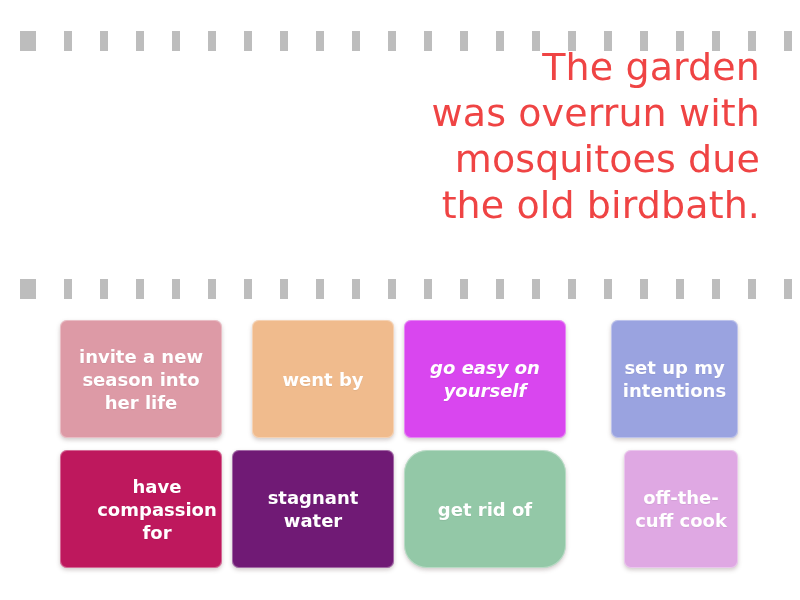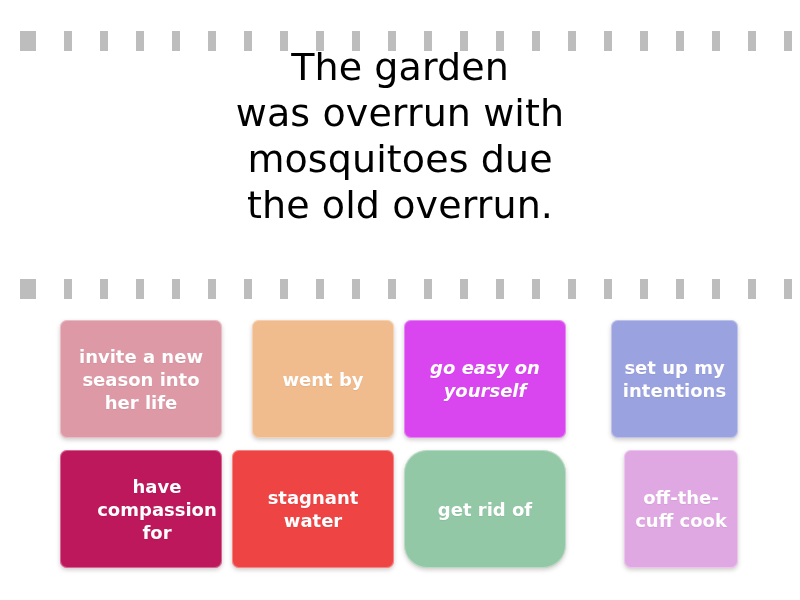--- a/index.html
+++ b/index.html
@@ -110,25 +110,25 @@
 </style>
 </head>
 <body>
 
 <div class="stage">
 
   <div class="prompt-panel">
 
     <div class="dash-rule top" style="background-image: repeating-linear-gradient(to right, rgb(189, 189, 189) 0px, rgb(189, 189, 189) 8px, rgba(0, 0, 0, 0) 8px, rgba(0, 0, 0, 0) 36px);"></div>
 
-    <div class="prompt-text" style="color: #000000;">
+    <div class="prompt-text" style="color: #ef4444; align-items: flex-end;">
       <span class="prompt-line">The garden</span>
       <span class="prompt-line">was overrun with</span>
       <span class="prompt-line">mosquitoes due</span>
-      <span class="prompt-line">the old overrun.</span>
+      <span class="prompt-line">the old birdbath.</span>
     </div>
 
     <div class="dash-rule bottom" style="background-image: repeating-linear-gradient(to right, rgb(189, 189, 189) 0px, rgb(189, 189, 189) 8px, rgba(0, 0, 0, 0) 8px, rgba(0, 0, 0, 0) 36px);"></div>
   </div>
 
   <div class="tile-grid">
 
     <div class="tile" style="background-color: rgb(221, 154, 166);">
       <span class="tile-label">invite a new season into her life</span>
     </div>
@@ -142,21 +142,21 @@
     </div>
 
     <div class="tile" style="background-color: rgb(154, 163, 224); margin-left: 35px;">
       <span class="tile-label">set up my intentions</span>
     </div>
 
     <div class="tile" style="background-color: #be185d; padding-left: 40px;">
       <span class="tile-label">have compassion for</span>
     </div>
 
-    <div class="tile" style="background-color: #ef4444;">
+    <div class="tile" style="background-color: #701a75;">
       <span class="tile-label">stagnant water</span>
     </div>
 
     <div class="tile" style="background-color: rgb(147, 200, 167); border-radius: 23px;">
       <span class="tile-label">get rid of</span>
     </div>
 
     <div class="tile" style="background-color: rgb(223, 168, 227); margin-left: 48px;">
       <span class="tile-label">off-the-cuff cook</span>
     </div>

